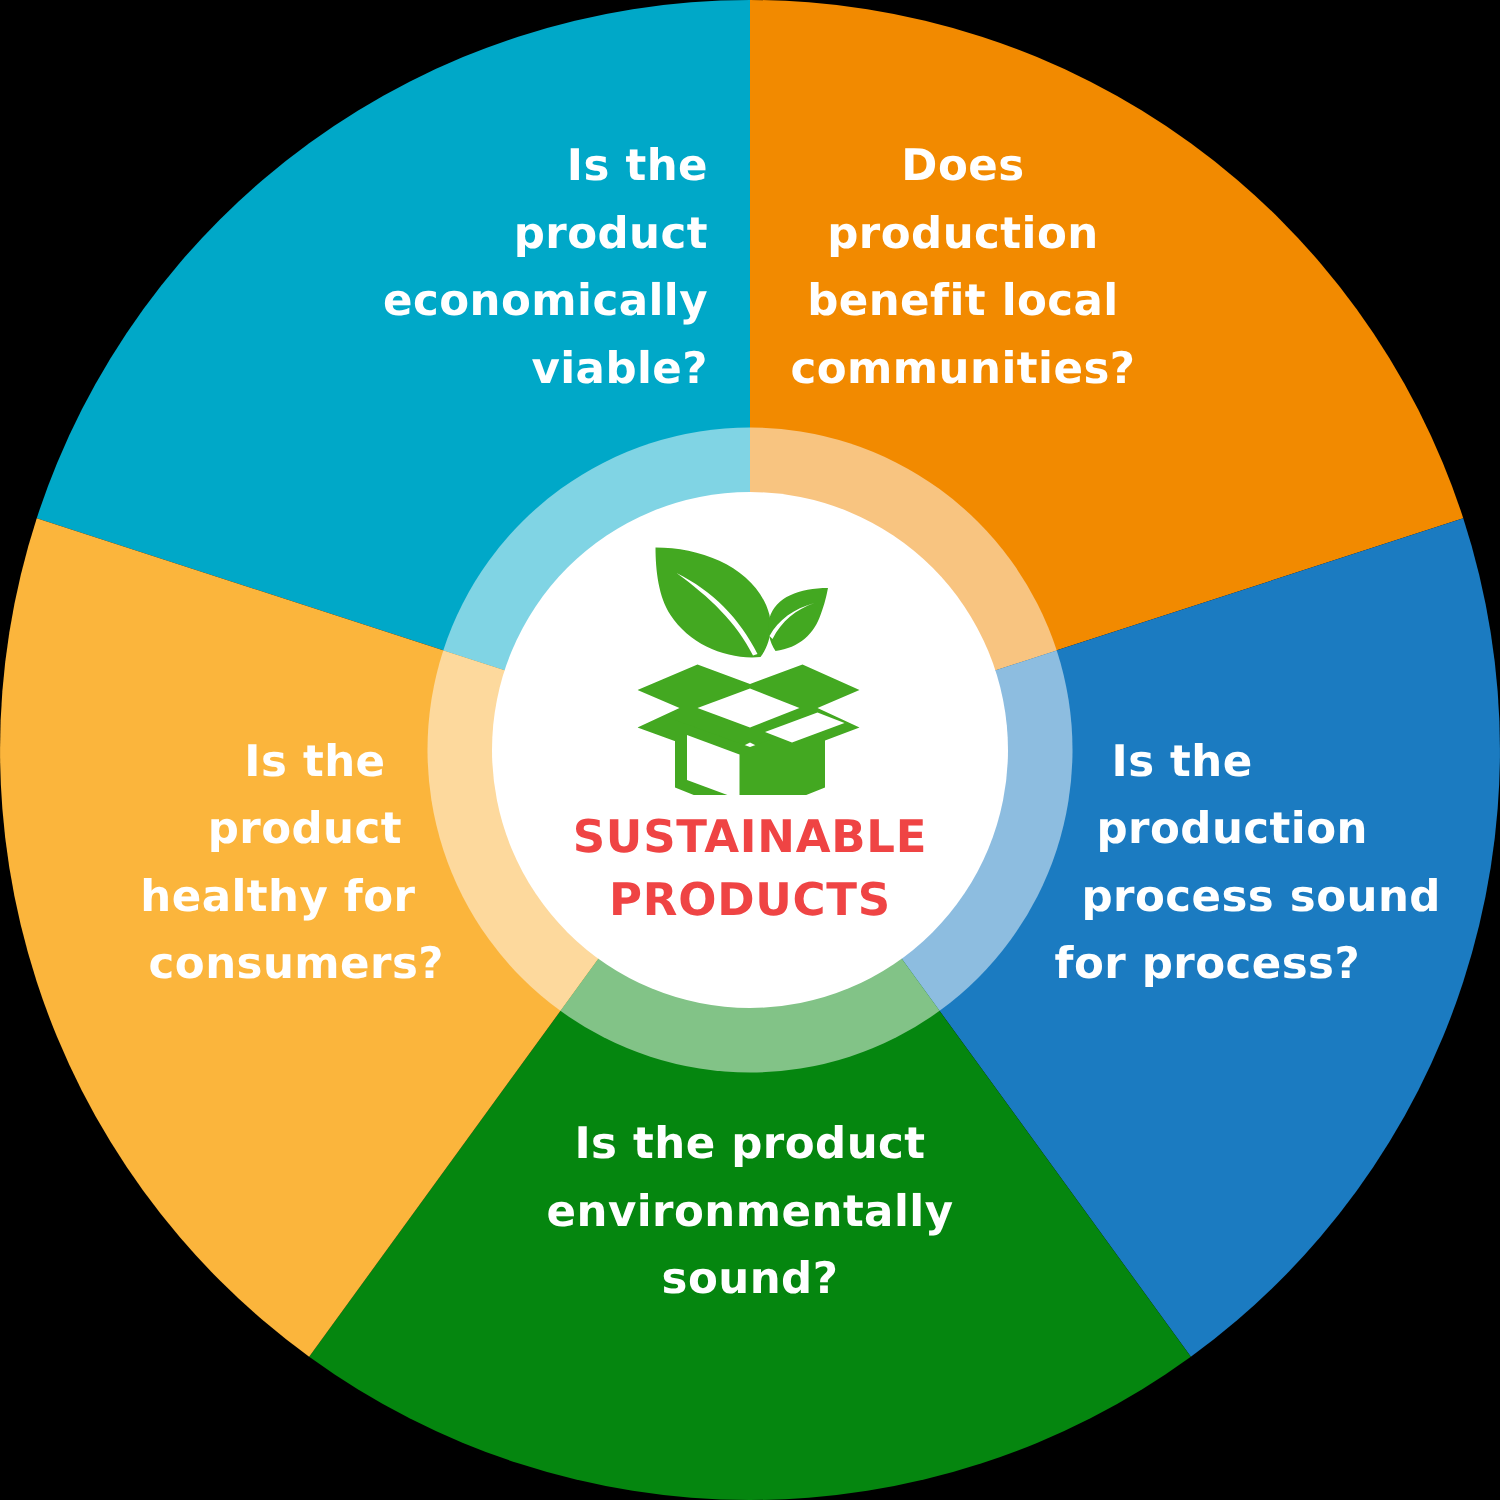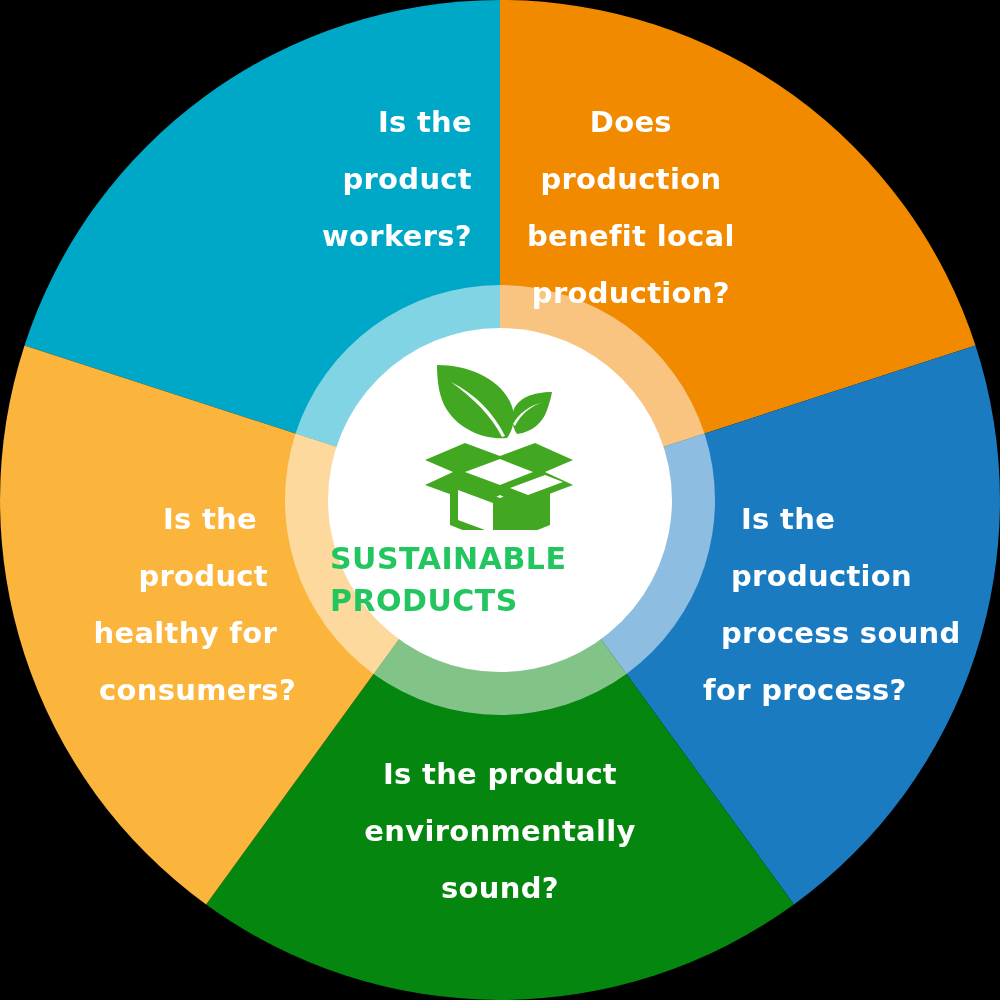--- a/index.html
+++ b/index.html
@@ -1,34 +1,34 @@
 <!DOCTYPE html>
 <html><head>
 <meta charset="utf-8">
 <style>
   html, body { margin: 0; padding: 0; background: #000000; }
   body { width: 1000px; height: 1000px; position: relative; overflow: hidden;
          font-family: "DejaVu Sans", "Liberation Sans", sans-serif; }
   #wheel { position: absolute; left: 0; top: 0; width: 1000px; height: 1000px; }
   .seg-text { position: absolute; color: #ffffff; font-weight: bold; font-size: 29px;
               line-height: 45px; letter-spacing: 0.3px; white-space: nowrap; }
-  .seg-text div { display: block; margin-top: 12px; }
+  .seg-text div { display: block; }
   #t-econ { right: 528px; top: 88px; text-align: right; }
   #t-community { left: 527px; top: 88px; text-align: center; }
   #t-workers { left: 703px; top: 485px; text-align: left; }
   #t-workers div:nth-child(1) { padding-left: 38px; }
   #t-workers div:nth-child(2) { padding-left: 28px; }
   #t-workers div:nth-child(3) { padding-left: 18px; }
   #t-consumers { right: 704px; top: 485px; text-align: right; }
   #t-consumers div:nth-child(1) { padding-right: 39px; }
   #t-consumers div:nth-child(2) { padding-right: 28px; }
   #t-consumers div:nth-child(3) { padding-right: 19px; }
   #t-env { left: 0; width: 1000px; top: 740px; text-align: center; }
   #center-title { position: absolute; left: 330px; width: 340px; top: 538px;
-                  color: #22c55e; font-weight: bold; font-size: 30px;
+                  text-align: center; color: #ef4444; font-weight: bold; font-size: 30px;
                   line-height: 42px; letter-spacing: 0.5px; }
   #center-icon { position: absolute; left: 425px; top: 360px; width: 150px; height: 170px; }
 </style>
 </head>
 <body>
 
 <svg id="wheel" viewBox="0 0 1000 1000" xmlns="http://www.w3.org/2000/svg">
 
   <path d="M500,500 L24.5,345.5 A500,500 0 0 1 500,0 Z" fill="#00a8c8"></path>
   <path d="M500,500 L500,0 A500,500 0 0 1 975.5,345.5 Z" fill="#f28a00"></path>
@@ -69,28 +69,29 @@
 </svg>
 
 <div id="center-title">
   <div>SUSTAINABLE</div>
   <div>PRODUCTS</div>
 </div>
 
 <div id="t-econ" class="seg-text">
   <div>Is the</div>
   <div>product</div>
-  <div>workers?</div>
+  <div>economically</div>
+  <div>viable?</div>
 </div>
 
 <div id="t-community" class="seg-text">
   <div>Does</div>
   <div>production</div>
   <div>benefit local</div>
-  <div>production?</div>
+  <div>communities?</div>
 </div>
 
 <div id="t-workers" class="seg-text">
   <div>Is the</div>
   <div>production</div>
   <div>process sound</div>
   <div>for process?</div>
 </div>
 
 <div id="t-env" class="seg-text">

